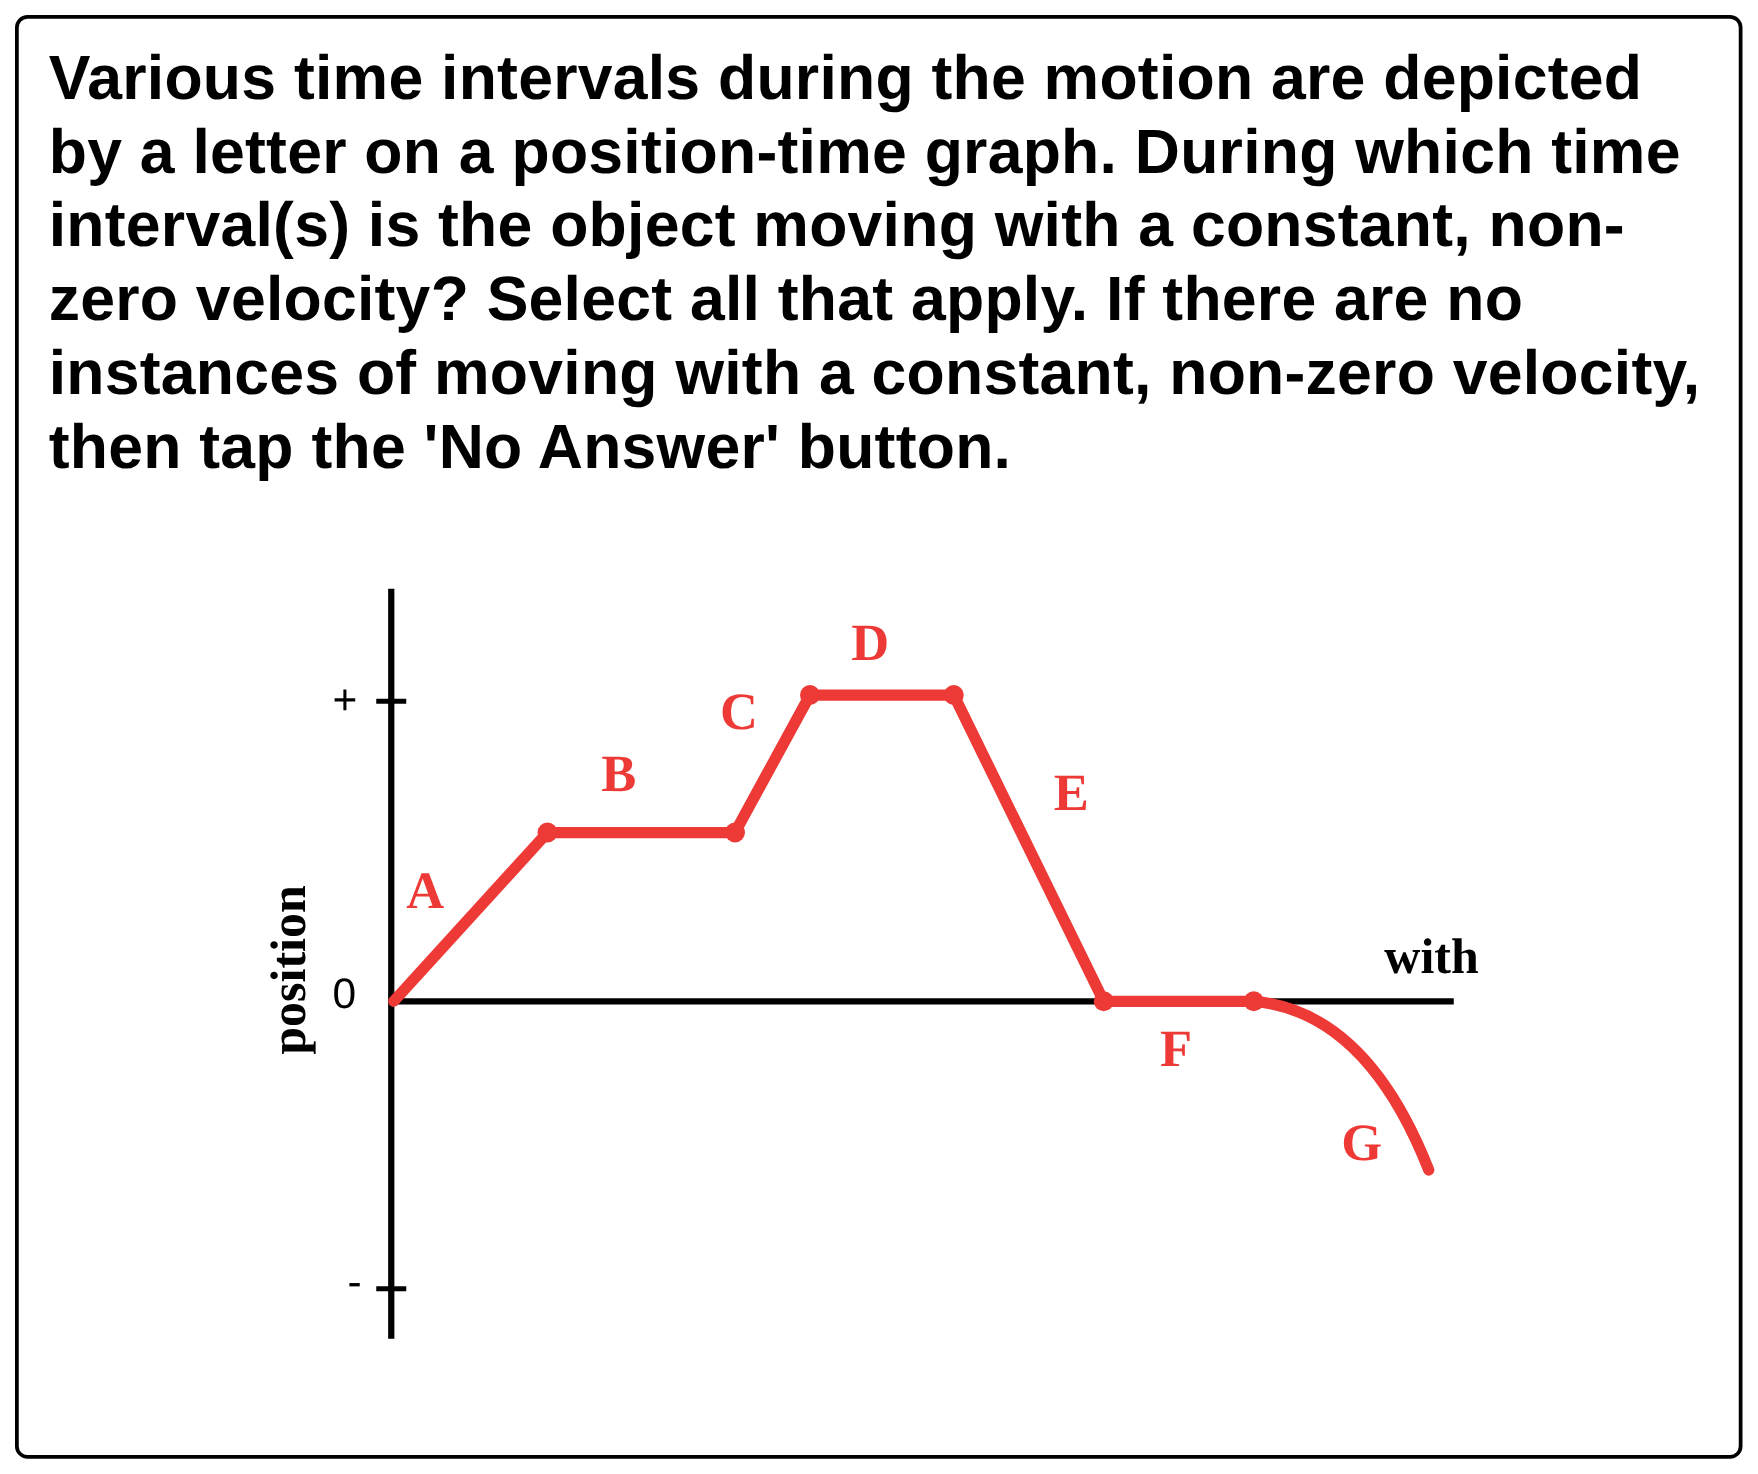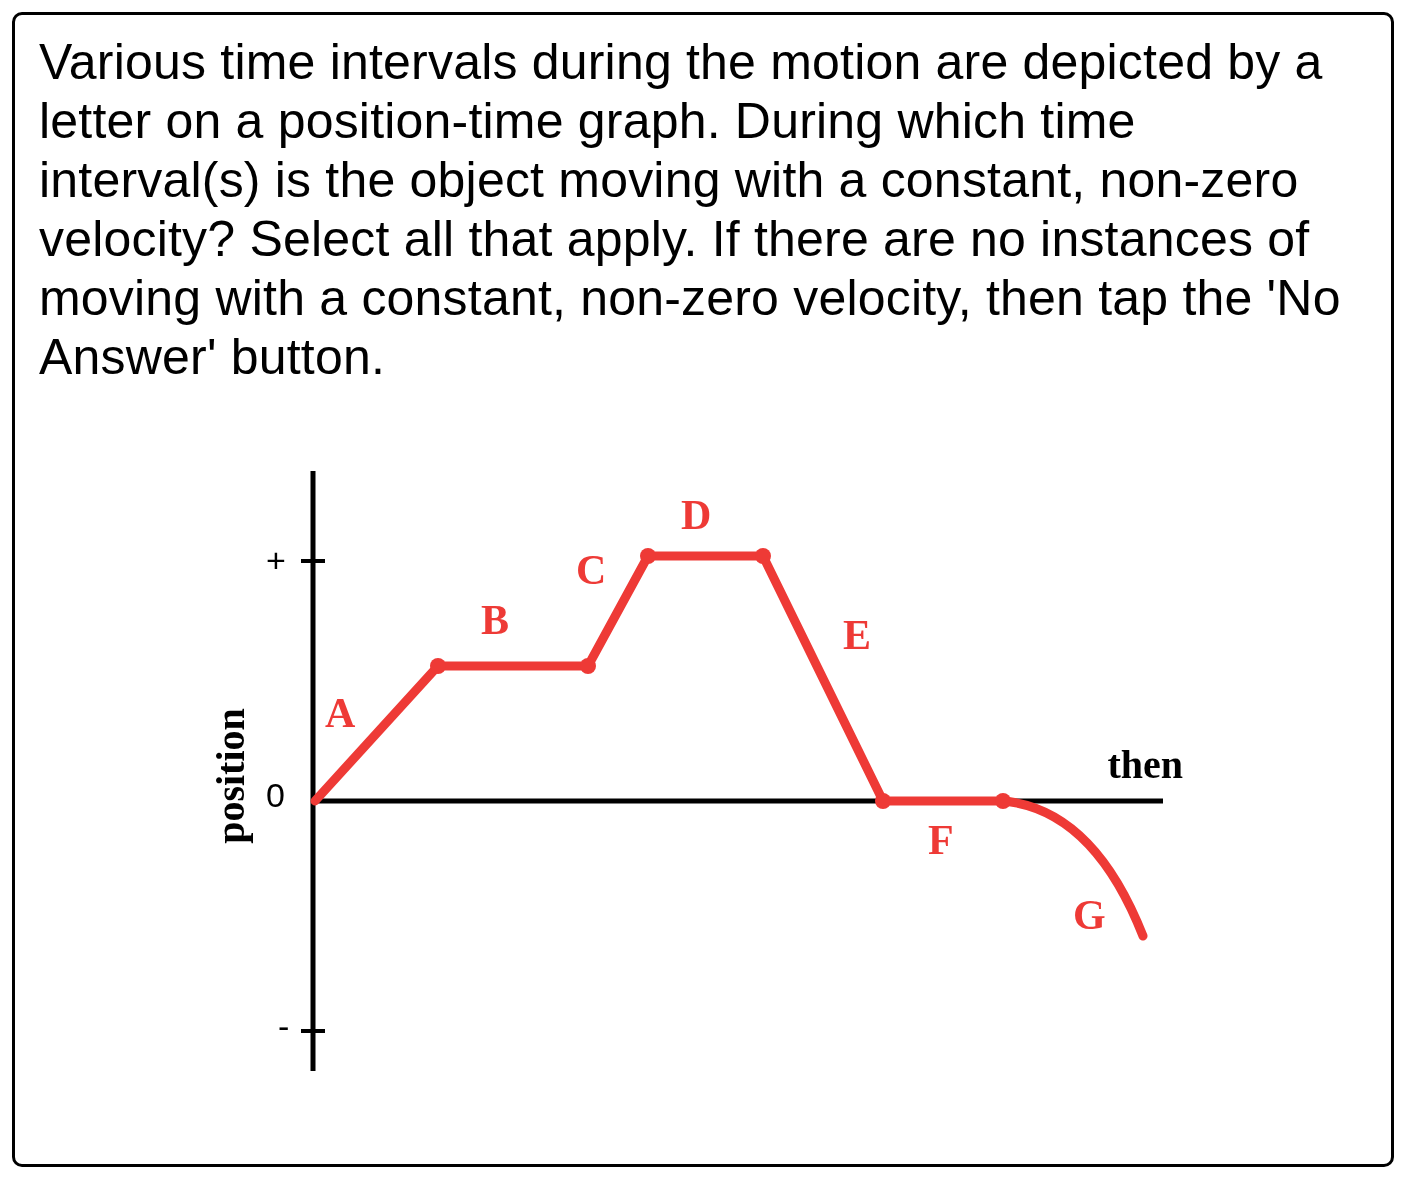--- a/index.html
+++ b/index.html
@@ -16,21 +16,21 @@
     width: 100%;
     height: 100%;
     padding: 18px 24px 20px 24px;
     display: flex;
     flex-direction: column;
   }
   .question {
     font-size: 50px;
     line-height: 1.18;
     color: #000;
-    font-weight: 400;
+    font-weight: 700;
     letter-spacing: 0.2px;
   }
   .graph-wrap {
     flex: 1;
     display: flex;
     align-items: center;
     justify-content: center;
     margin-top: 20px;
   }
   .graph-box {
@@ -84,21 +84,21 @@
 </head>
 <body>
 
 <div class="card">
   <div class="question">Various time intervals during the motion are depicted by a letter on a position-time graph. During which time interval(s) is the object moving with a constant, non-zero velocity? Select all that apply. If there are no instances of moving with a constant, non-zero velocity, then tap the 'No Answer' button.</div>
 
   <div class="graph-wrap">
     <div class="graph-box">
 
       <div class="y-axis-label">position</div>
-      <div class="x-axis-label">then</div>
+      <div class="x-axis-label">with</div>
 
       <div class="tick plus">+</div>
       <div class="tick zero">0</div>
       <div class="tick minus">-</div>
 
       <svg class="plot" viewBox="0 0 1000 650">
 
         <line x1="110" y1="20" x2="110" y2="620" stroke="#000" stroke-width="5"></line>
         <line x1="110" y1="350" x2="960" y2="350" stroke="#000" stroke-width="5"></line>
 

